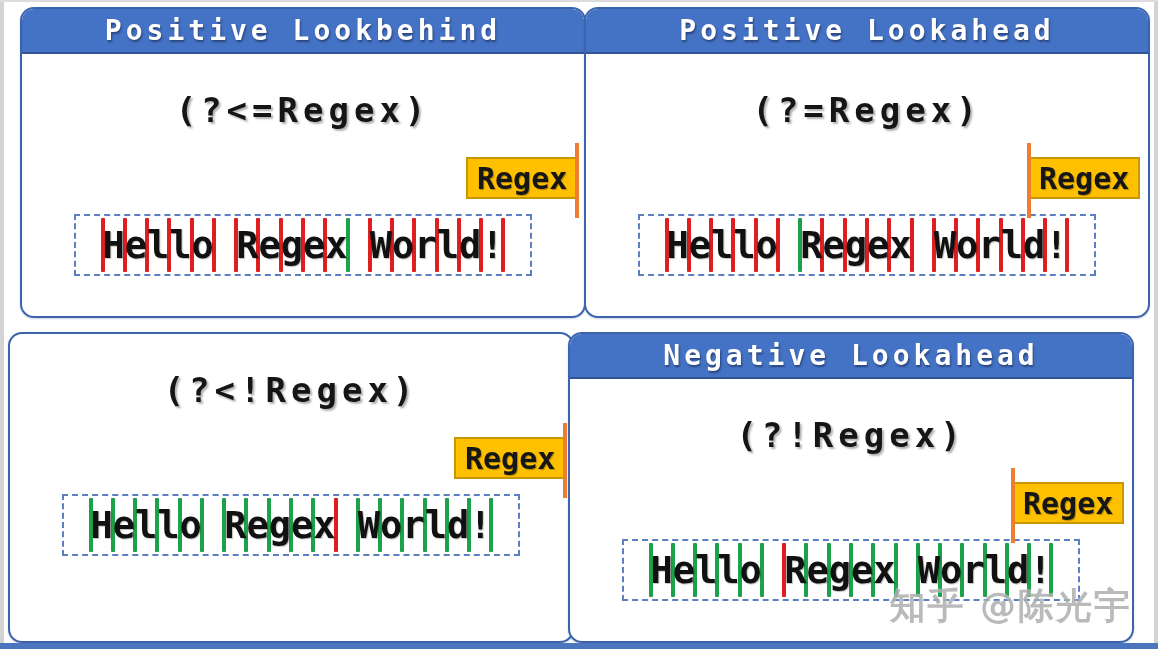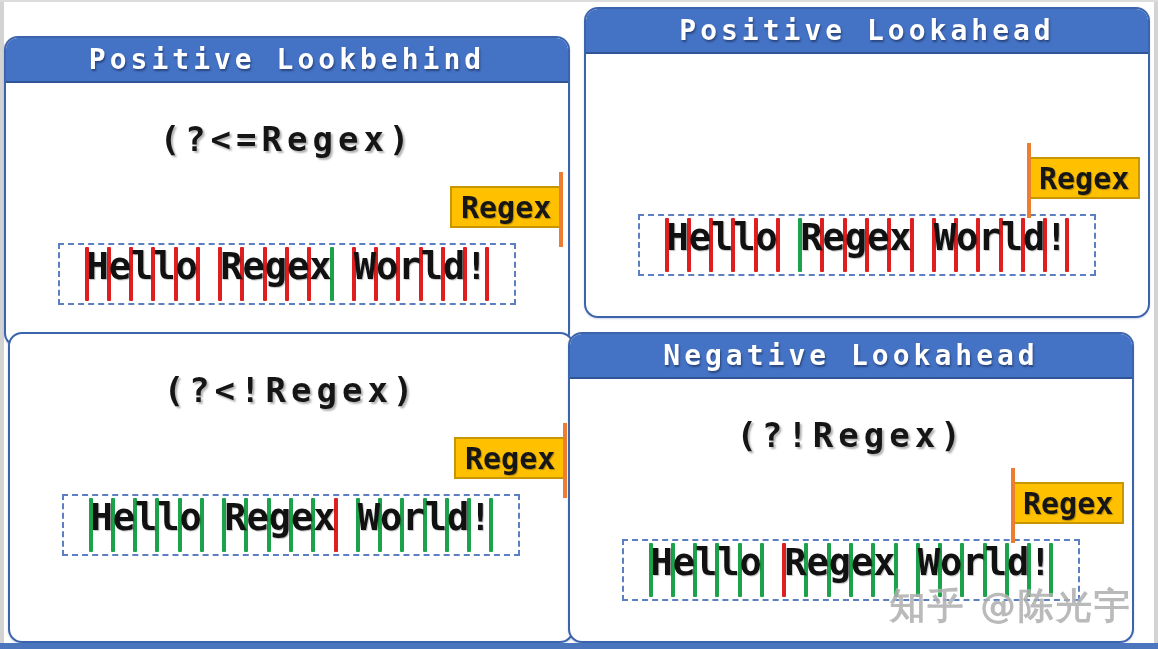--- a/index.html
+++ b/index.html
@@ -82,41 +82,41 @@
     position:absolute;top:-16px;width:4px;height:75px;
     background:var(--pole-orange);
   }
   .flag.pole-right .pole{right:-3px;}
   .flag.pole-left  .pole{left:-3px;}
   .sentence-box{
     position:absolute;top:160px;left:50%;
     transform:translateX(-50%);
     width:458px;height:62px;
     border:2px dashed var(--dashed-border);
-    display:flex;align-items:flex-start;justify-content:center;
+    display:flex;align-items:center;justify-content:center;
   }
   .sentence{
     font-size:37px;font-weight:600;color:#111111;
     text-shadow:1px 1px 1px rgba(0,0,0,0.25);
     white-space:pre;position:relative;z-index:1;
   }
   .bars{position:absolute;left:0;top:0;right:0;bottom:0;}
   .bar{position:absolute;top:2px;height:54px;width:4px;border-radius:1px;}
   .watermark{
     position:absolute;right:26px;bottom:18px;
     font-family:"DejaVu Sans",sans-serif;
     font-size:36px;font-weight:700;
     color:var(--watermark-gray);
     opacity:0.85;
     letter-spacing:2px;
     z-index:6;
     text-shadow:0 0 1px #ffffff;
   }
   
-  .panel-0{left:4px;top:7px;margin-top:29px;}
+  .panel-0{left:20px;top:7px;}
   .panel-1{left:584px;top:7px;}
   .panel-2{left:8px;top:332px;}
   .panel-3{left:568px;top:332px;}
 </style>
 </head>
 <body>
 
 <div class="page">
   <div class="edge edge-left"></div>
   <div class="edge edge-right"></div>
@@ -157,20 +157,21 @@
         <span class="sentence">Hello Regex World!</span>
       </div>
     </div>
   </section>
 
   <section class="panel panel-1">
     <header class="panel-header">
       <span class="panel-title">Positive Lookahead</span>
     </header>
     <div class="panel-body">
+      <div class="pattern">(?=Regex)</div>
       <div class="flag pole-left" style="left: 442px;">
         <span class="flag-label">Regex</span>
         <div class="pole"></div>
       </div>
       <div class="sentence-box">
         <div class="bars">
             <div class="bar" style="left: 24.5156px; background: rgb(223, 31, 31);"></div>
             <div class="bar" style="left: 46.7917px; background: rgb(223, 31, 31);"></div>
             <div class="bar" style="left: 69.0677px; background: rgb(223, 31, 31);"></div>
             <div class="bar" style="left: 91.3438px; background: rgb(223, 31, 31);"></div>

